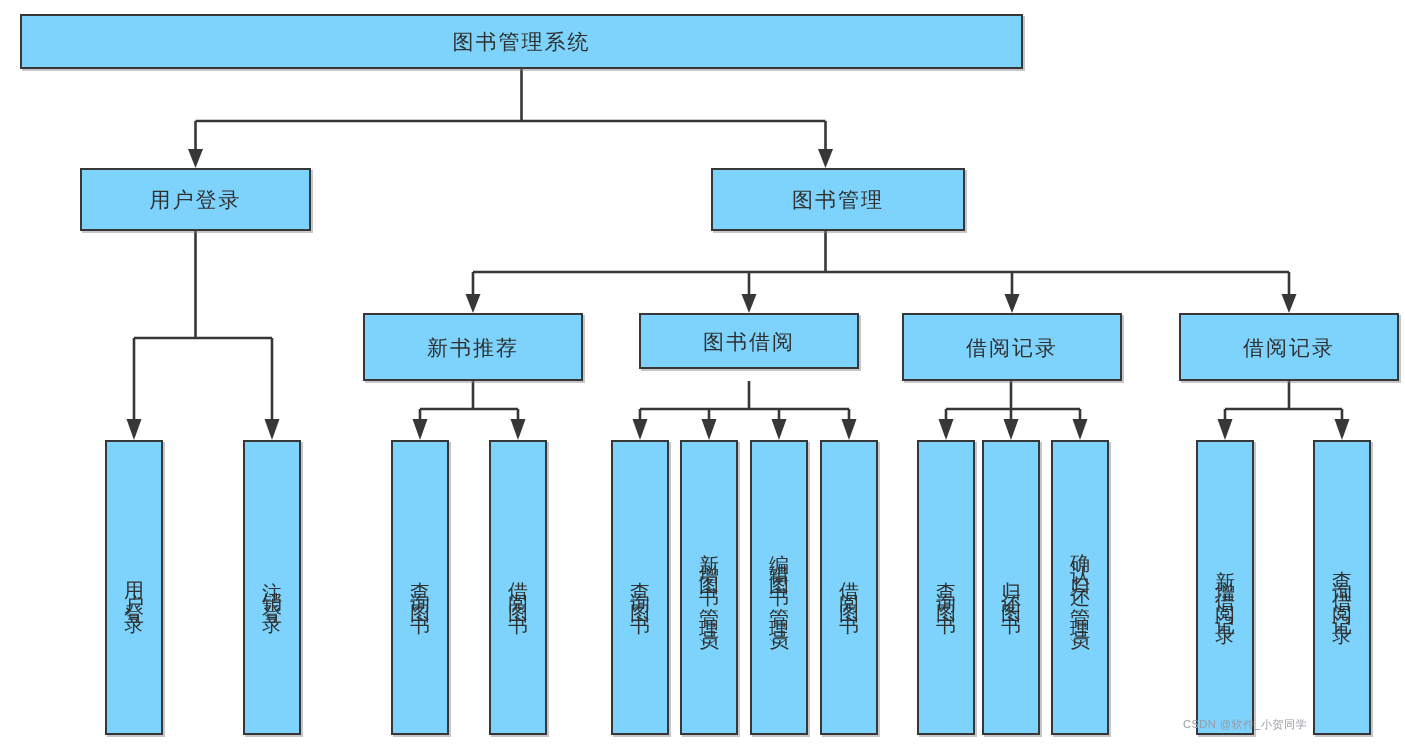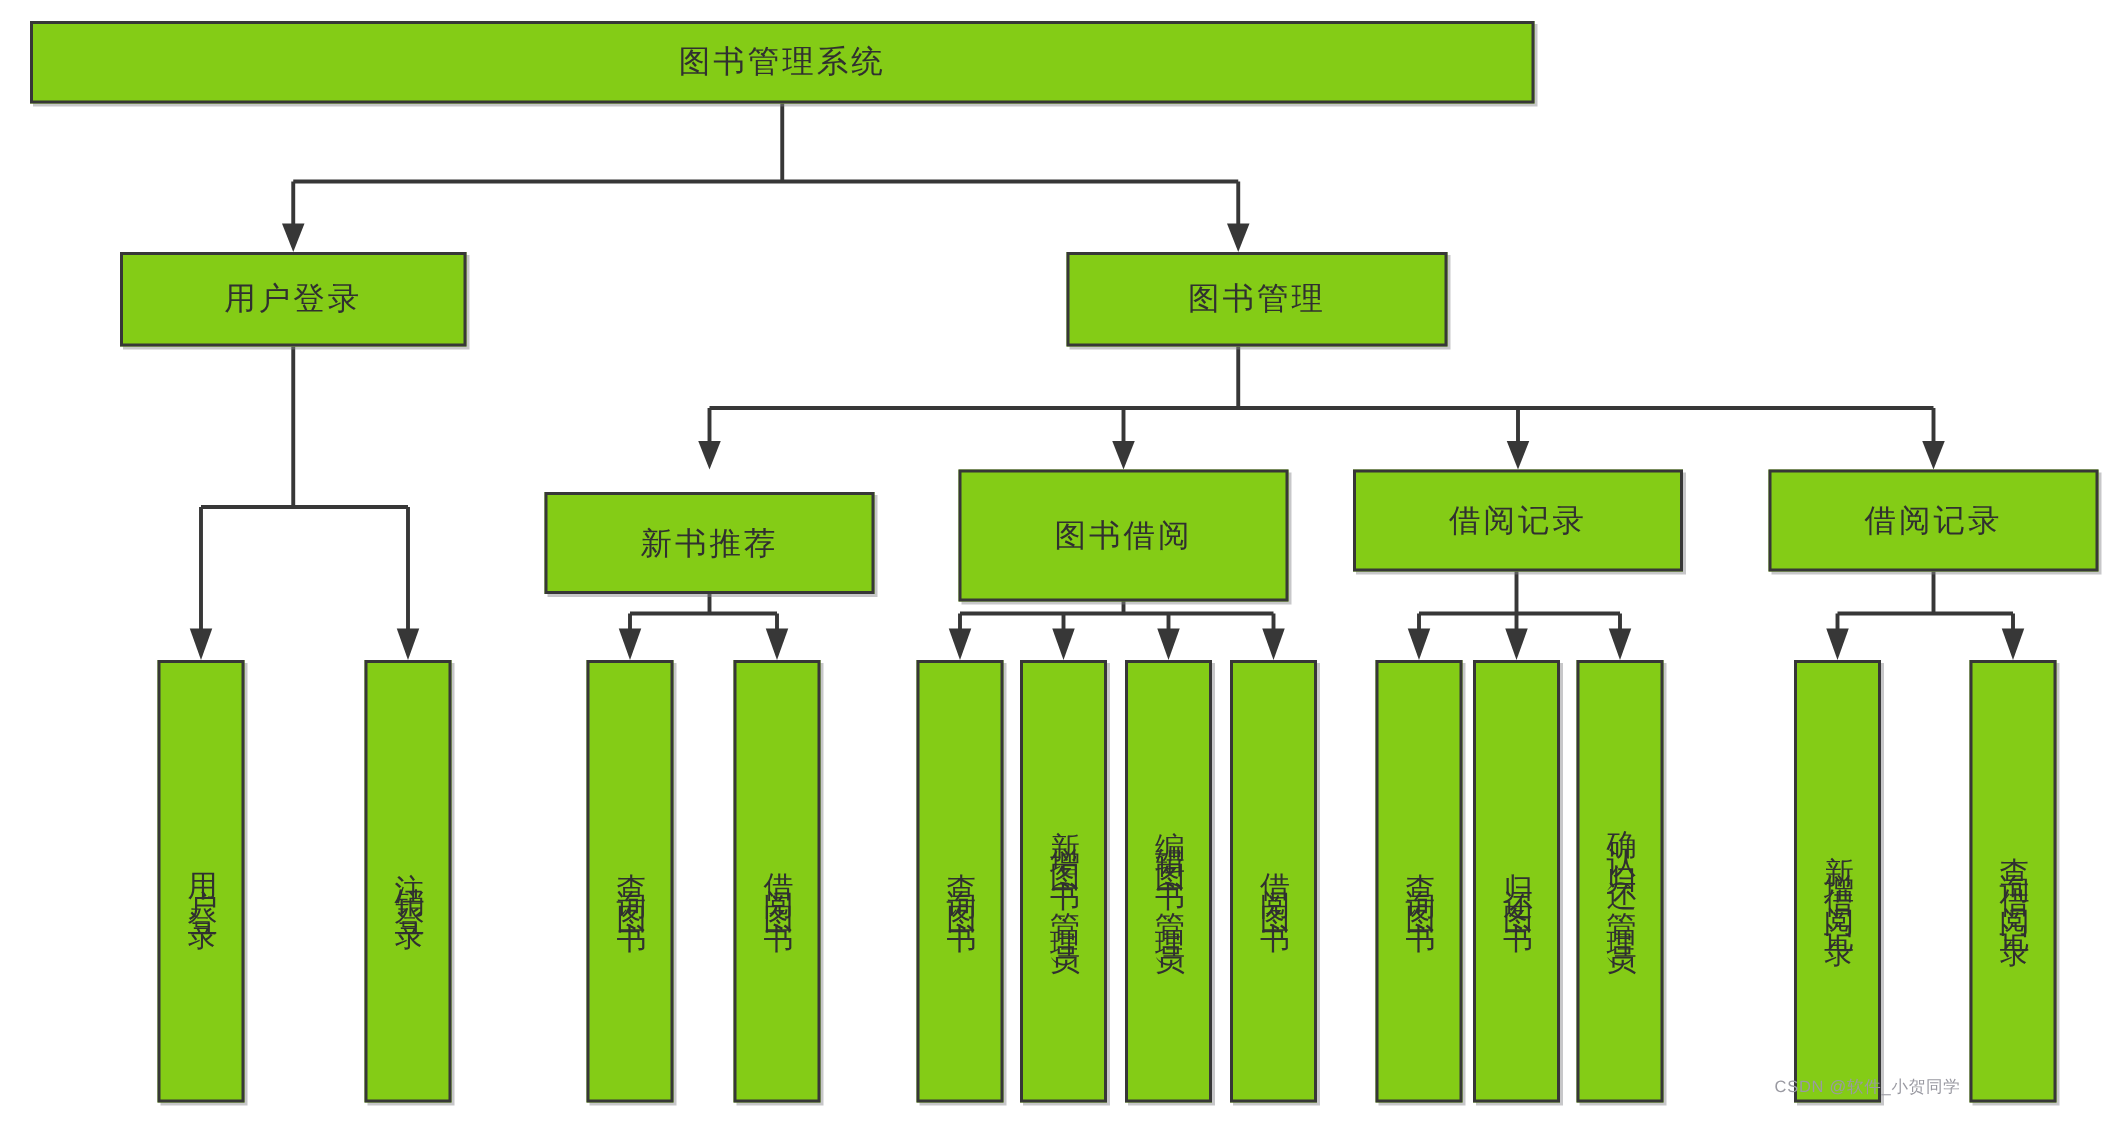--- a/index.html
+++ b/index.html
@@ -17,21 +17,21 @@
   }
   #connectors {
     position: absolute;
     left: 0;
     top: 0;
     z-index: 1;
   }
   .node {
     position: absolute;
     box-sizing: border-box;
-    background: #84cc16;
+    background: #7dd3fc;
     border: 2.5px solid #373737;
     box-shadow: 2px 2px 0 rgba(130,130,135,0.45);
     display: flex;
     align-items: center;
     justify-content: center;
     color: #303030;
     z-index: 2;
   }
   .hnode {
     font-size: 21px;
@@ -48,22 +48,22 @@
     font-size: 20px;
     letter-spacing: 11px;
     line-height: 1.15;
   }
   
   .n-root  { left: 20px;  top: 14px;  width: 1003px; height: 55px; }
   
   .n-l2a   { left: 80px;  top: 168px; width: 231px;  height: 63px; }
   .n-l2b   { left: 711px; top: 168px; width: 254px;  height: 63px; }
   
-  .n-l3a   { left: 363px;  top: 313px; width: 220px; height: 68px; margin-top: 15px; }
-  .n-l3b   { left: 639px;  top: 313px; width: 220px; height: 88px; }
+  .n-l3a   { left: 363px;  top: 313px; width: 220px; height: 68px; }
+  .n-l3b   { left: 639px;  top: 313px; width: 220px; height: 56px; }
   .n-l3c   { left: 902px;  top: 313px; width: 220px; height: 68px; }
   .n-l3d   { left: 1179px; top: 313px; width: 220px; height: 68px; }
   
   .n-g1a { left: 105px; }
   .n-g1b { left: 243px; }
   
   .n-g2a { left: 391px; }
   .n-g2b { left: 489px; }
   
   .n-g3a { left: 611px; }

